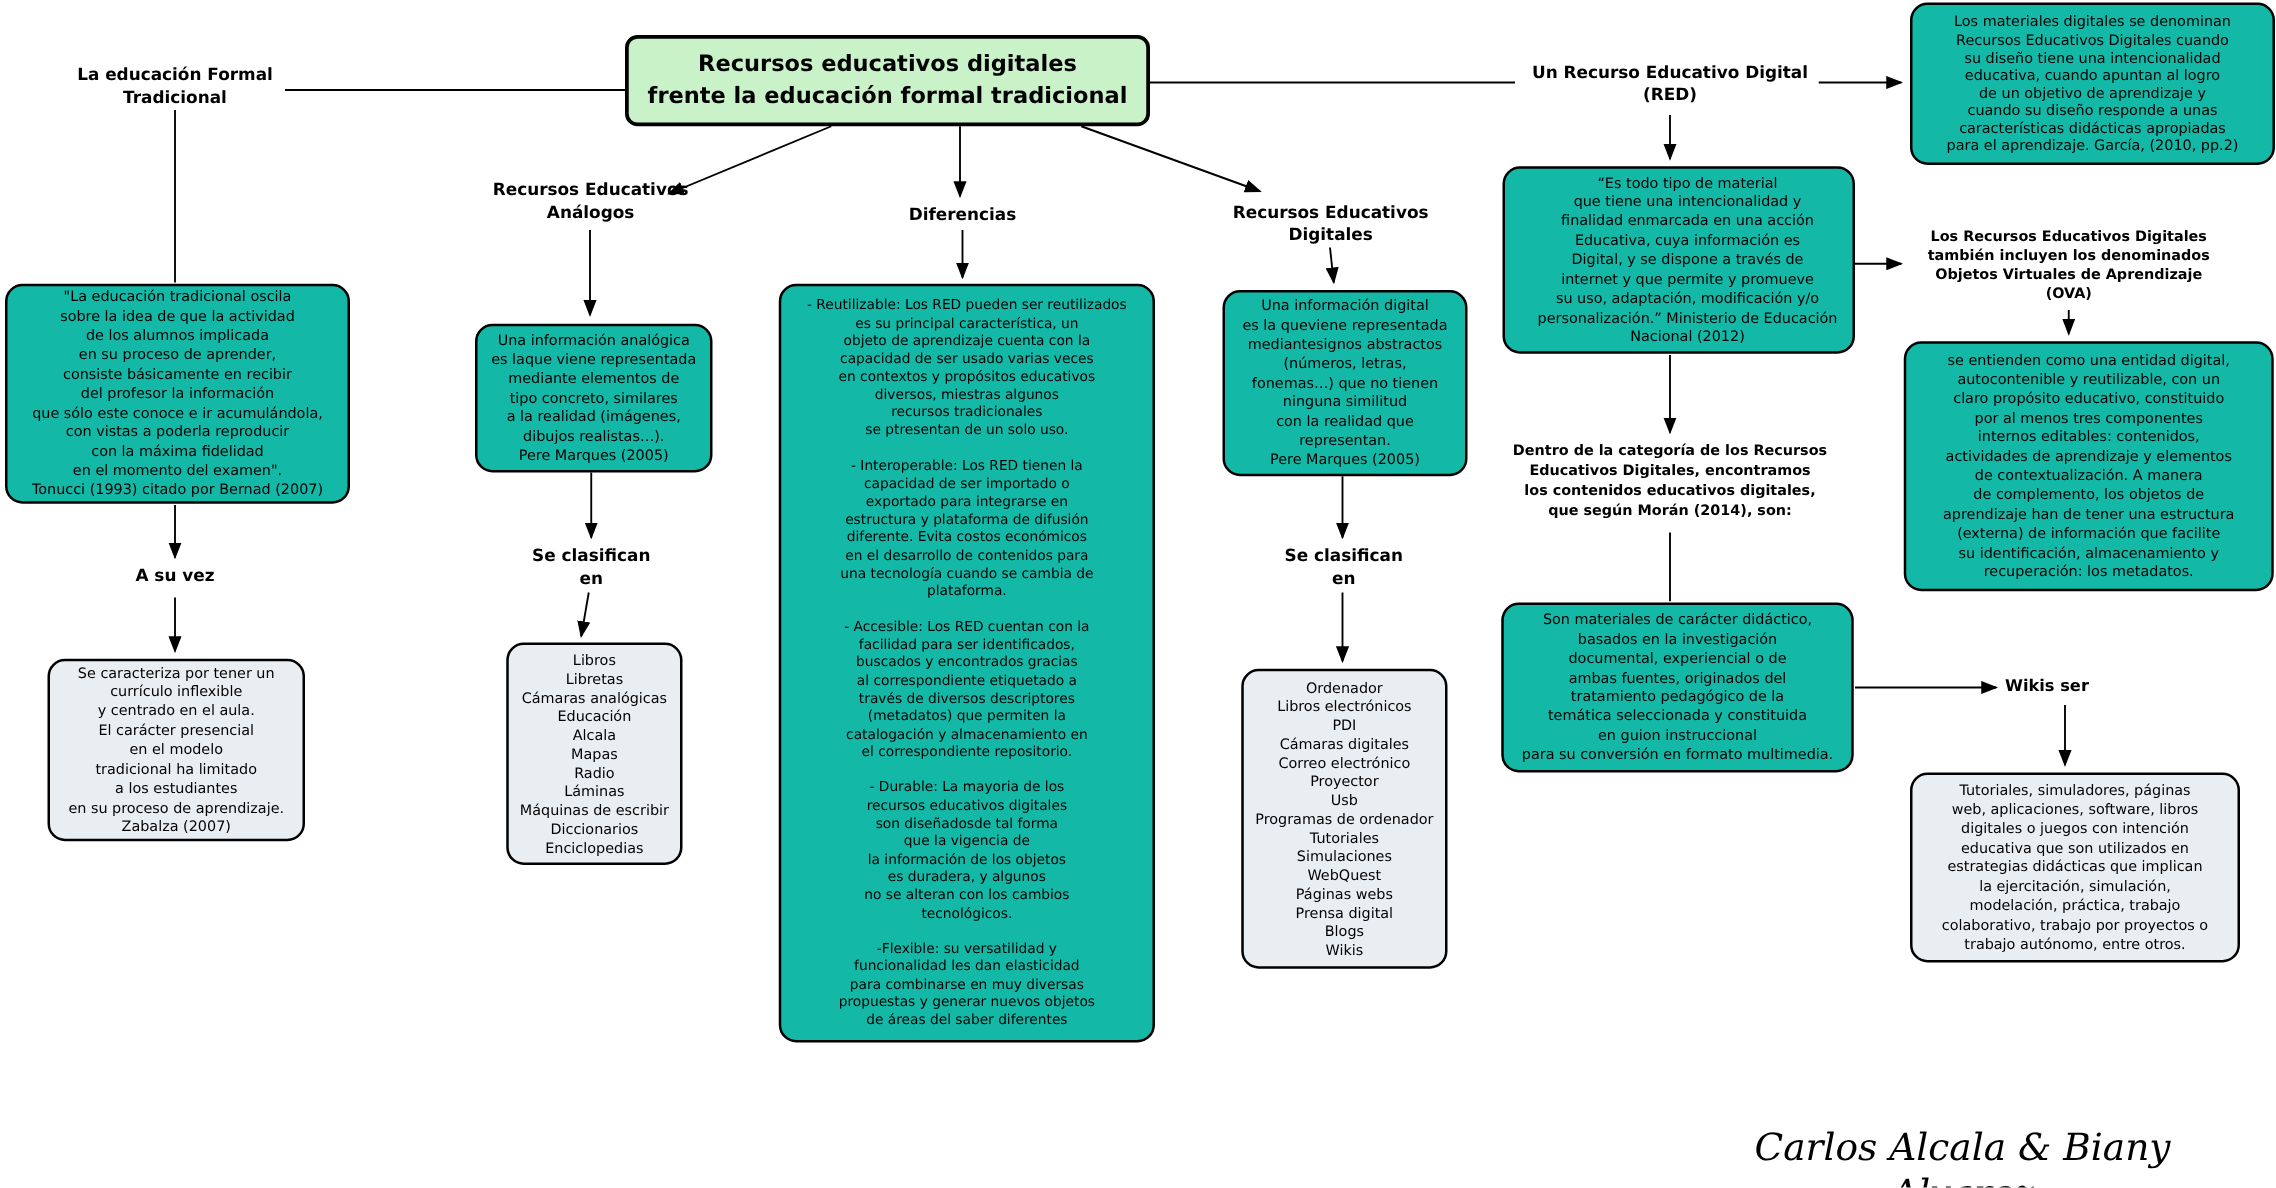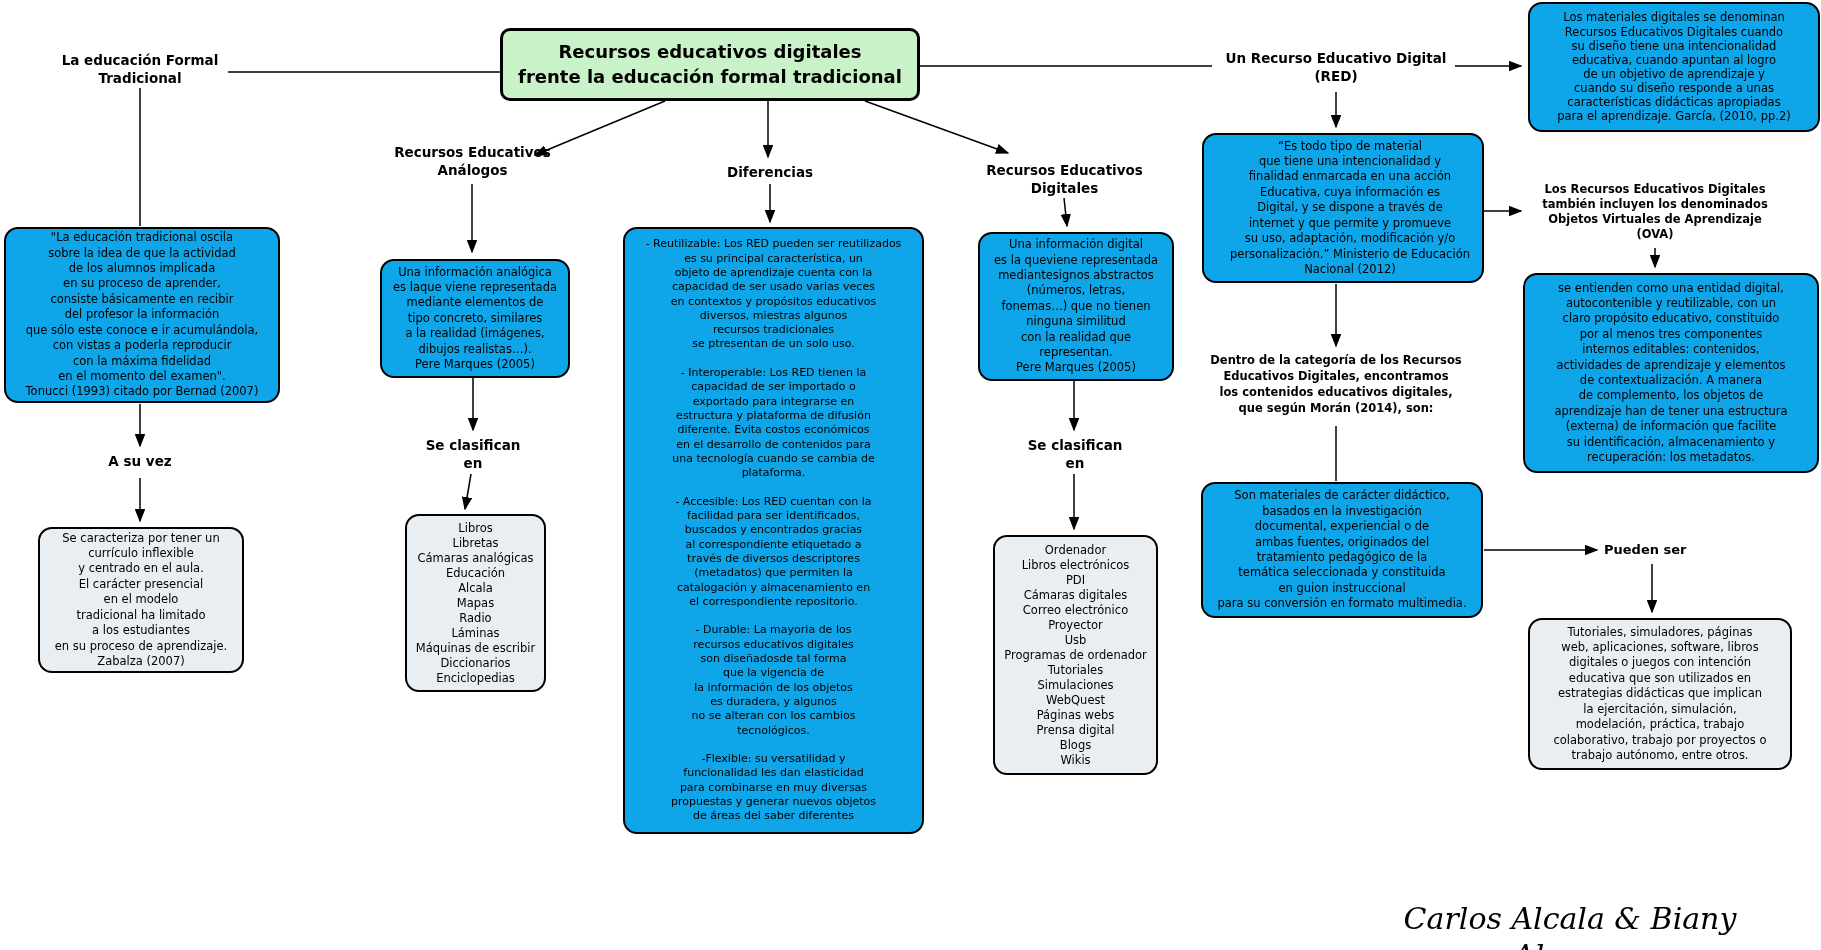--- a/index.html
+++ b/index.html
@@ -2,21 +2,21 @@
 <html><head>
 <meta charset="utf-8">
 <style>
   html,body{margin:0;padding:0;background:#ffffff;}
   body{position:relative;width:1821px;height:950px;overflow:hidden;
        font-family:"DejaVu Sans","Liberation Sans",sans-serif;color:#000;}
   #arrows{position:absolute;left:0;top:0;z-index:1;}
   .node{position:absolute;box-sizing:border-box;z-index:2;white-space:pre-line;text-align:center;}
   .box{border:2.5px solid #000;border-radius:14px;display:flex;align-items:center;justify-content:center;
        padding:3px 6px;font-size:11.5px;line-height:1.34;background:#fff;}
-  .yellow{background:#0ea5e9;}
+  .yellow{background:#14b8a6;}
   .gray{background:#E9EEF2;}
   .green{background:#C9F2C9;}
   .lbl{font-weight:bold;font-size:13.5px;line-height:1.35;display:flex;align-items:center;justify-content:center;}
   .lbl-sm{font-weight:bold;font-size:13px;line-height:1.3;}
   .title-box{border:3px solid #000;border-radius:10px;font-weight:bold;font-size:18px;line-height:1.35;}
   .dif{font-size:11px;line-height:1.3;padding:3px 2px;}
   .tight{line-height:1.23;padding:2px 4px;}
   .list{flex-direction:column;}
   .list div{line-height:15px;}
   .note{font-weight:bold;font-size:11.5px;line-height:1.4;}
@@ -181,21 +181,21 @@
 los contenidos educativos digitales,
 que según Morán (2014), son:</div>
 <div class="node box yellow" style="left:1201px;top:482px;width:282px;height:136px;">Son materiales de carácter didáctico,
 basados en la investigación
 documental, experiencial o de
 ambas fuentes, originados del
 tratamiento pedagógico de la
 temática seleccionada y constituida
 en guion instruccional
 para su conversión en formato multimedia.</div>
-<div class="node lbl-sm" style="left:1604px;top:542px;width:110px;height:18px;text-align:left;">Pueden ser</div>
+<div class="node lbl-sm" style="left:1604px;top:542px;width:110px;height:18px;text-align:left;">Wikis ser</div>
 <div class="node box gray" style="left:1528px;top:618px;width:264px;height:152px;">Tutoriales, simuladores, páginas
 web, aplicaciones, software, libros
 digitales o juegos con intención
 educativa que son utilizados en
 estrategias didácticas que implican
 la ejercitación, simulación,
 modelación, práctica, trabajo
 colaborativo, trabajo por proyectos o
 trabajo autónomo, entre otros.</div>
 

